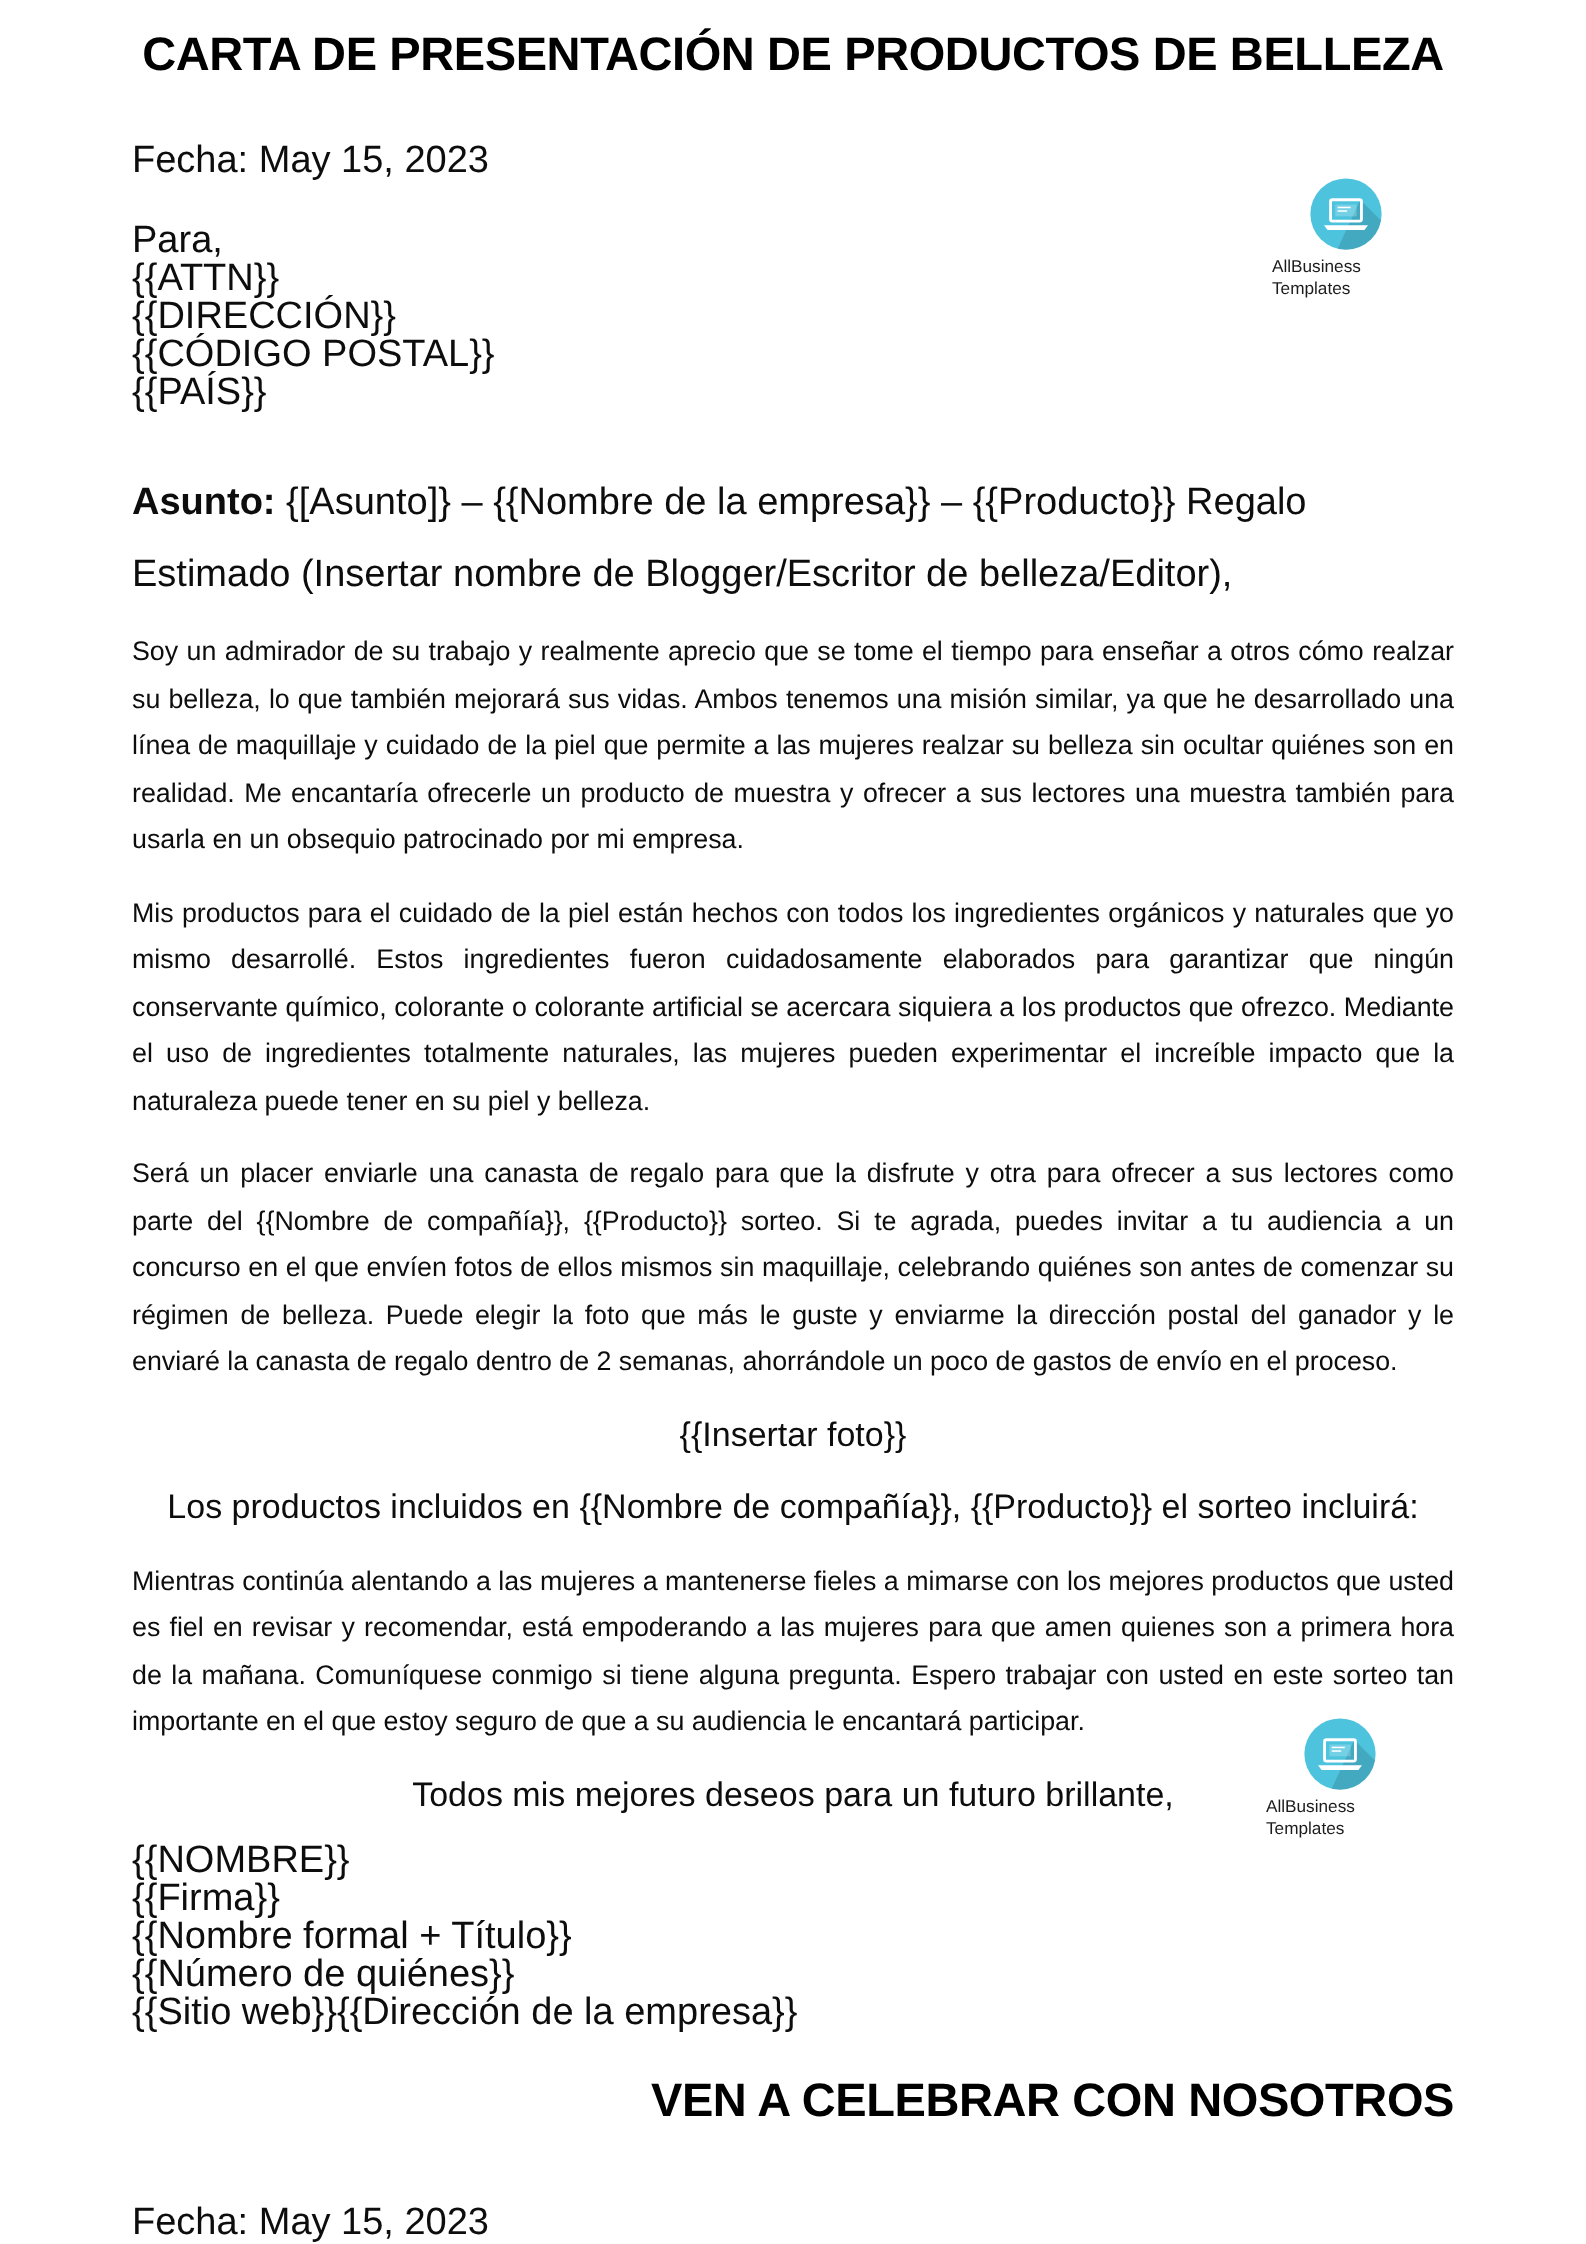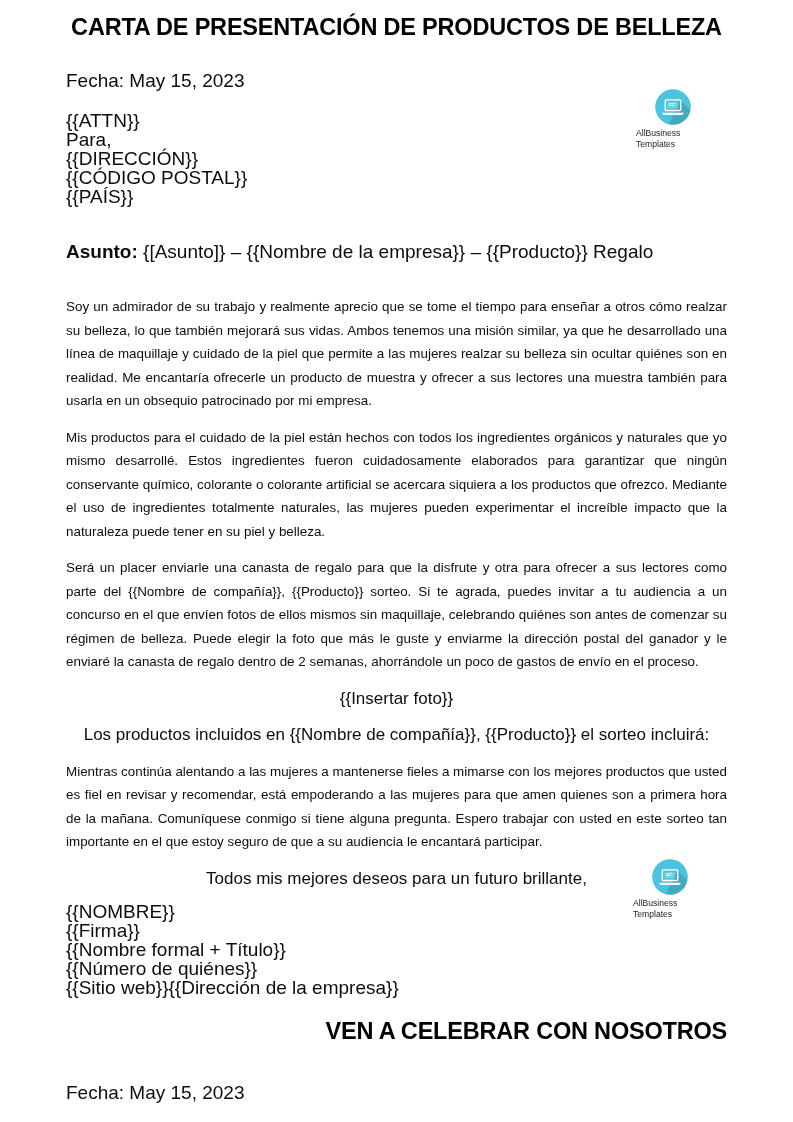--- a/index.html
+++ b/index.html
@@ -138,33 +138,34 @@
 
   <h1 class="doc-title">CARTA DE PRESENTACIÓN DE PRODUCTOS DE BELLEZA</h1>
 
   <div class="gap-l"></div>
 
   <p class="line">Fecha: May 15, 2023</p>
 
   <div class="gap-m"></div>
 
   <div>
+    <p class="line">Para,</p>
     <p class="line">{{ATTN}}</p>
-    <p class="line">Para,</p>
     <p class="line">{{DIRECCIÓN}}</p>
     <p class="line">{{CÓDIGO POSTAL}}</p>
     <p class="line">{{PAÍS}}</p>
   </div>
 
   <div style="height:36px"></div>
 
   <p class="line"><span class="bold">Asunto:</span><span> {[Asunto]} – {{Nombre de la empresa}} – {{Producto}} Regalo</span></p>
 
   <div style="height:17px"></div>
 
+  <p class="line">Estimado (Insertar nombre de Blogger/Escritor de belleza/Editor),</p>
 
   <div style="height:17px"></div>
 
   <p class="para">Soy un admirador de su trabajo y realmente aprecio que se tome el tiempo para enseñar a otros cómo realzar su belleza, lo que también mejorará sus vidas. Ambos tenemos una misión similar, ya que he desarrollado una línea de maquillaje y cuidado de la piel que permite a las mujeres realzar su belleza sin ocultar quiénes son en realidad. Me encantaría ofrecerle un producto de muestra y ofrecer a sus lectores una muestra también para usarla en un obsequio patrocinado por mi empresa.</p>
   <div style="height:13px"></div>
   <p class="para">Mis productos para el cuidado de la piel están hechos con todos los ingredientes orgánicos y naturales que yo mismo desarrollé. Estos ingredientes fueron cuidadosamente elaborados para garantizar que ningún conservante químico, colorante o colorante artificial se acercara siquiera a los productos que ofrezco. Mediante el uso de ingredientes totalmente naturales, las mujeres pueden experimentar el increíble impacto que la naturaleza puede tener en su piel y belleza.</p>
   <div style="height:13px"></div>
   <p class="para">Será un placer enviarle una canasta de regalo para que la disfrute y otra para ofrecer a sus lectores como parte del {{Nombre de compañía}}, {{Producto}} sorteo. Si te agrada, puedes invitar a tu audiencia a un concurso en el que envíen fotos de ellos mismos sin maquillaje, celebrando quiénes son antes de comenzar su régimen de belleza. Puede elegir la foto que más le guste y enviarme la dirección postal del ganador y le enviaré la canasta de regalo dentro de 2 semanas, ahorrándole un poco de gastos de envío en el proceso.</p>
   <div style="height:13px"></div>
   <p class="para-nj">{{Insertar foto}}</p>

